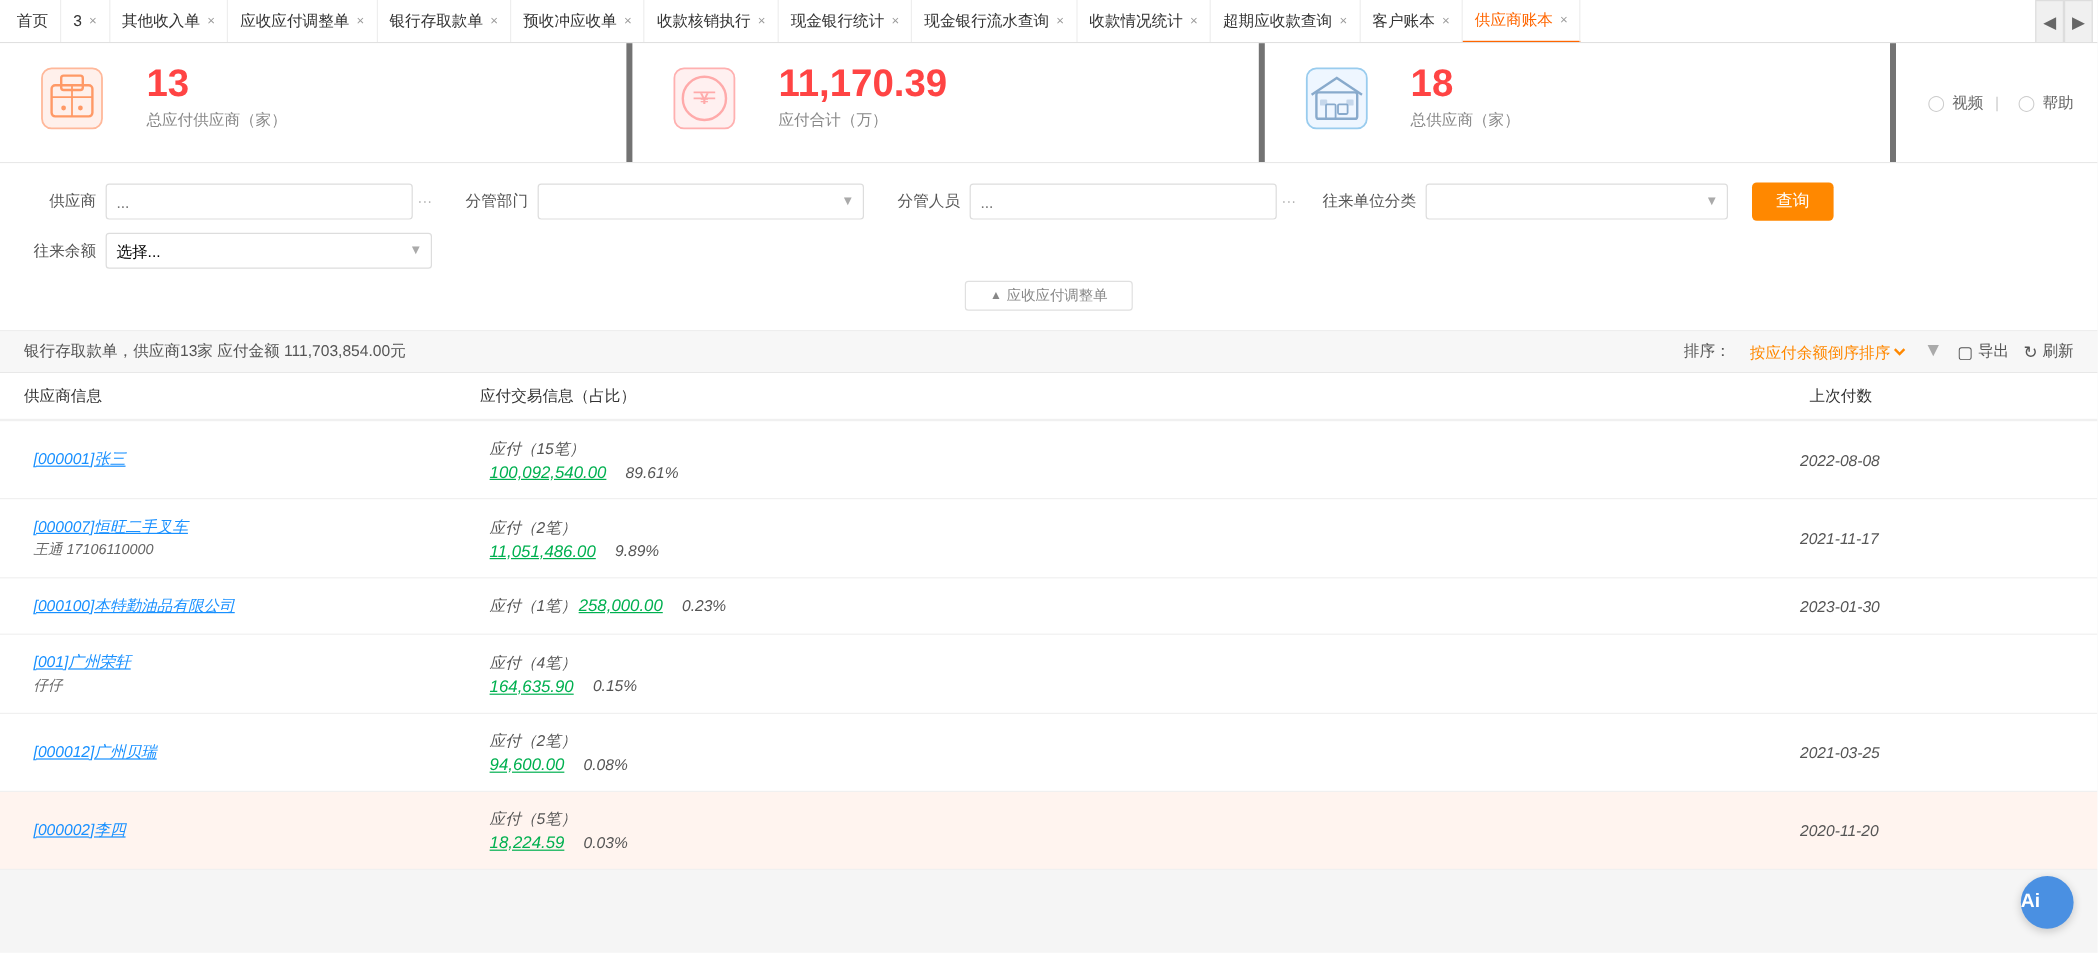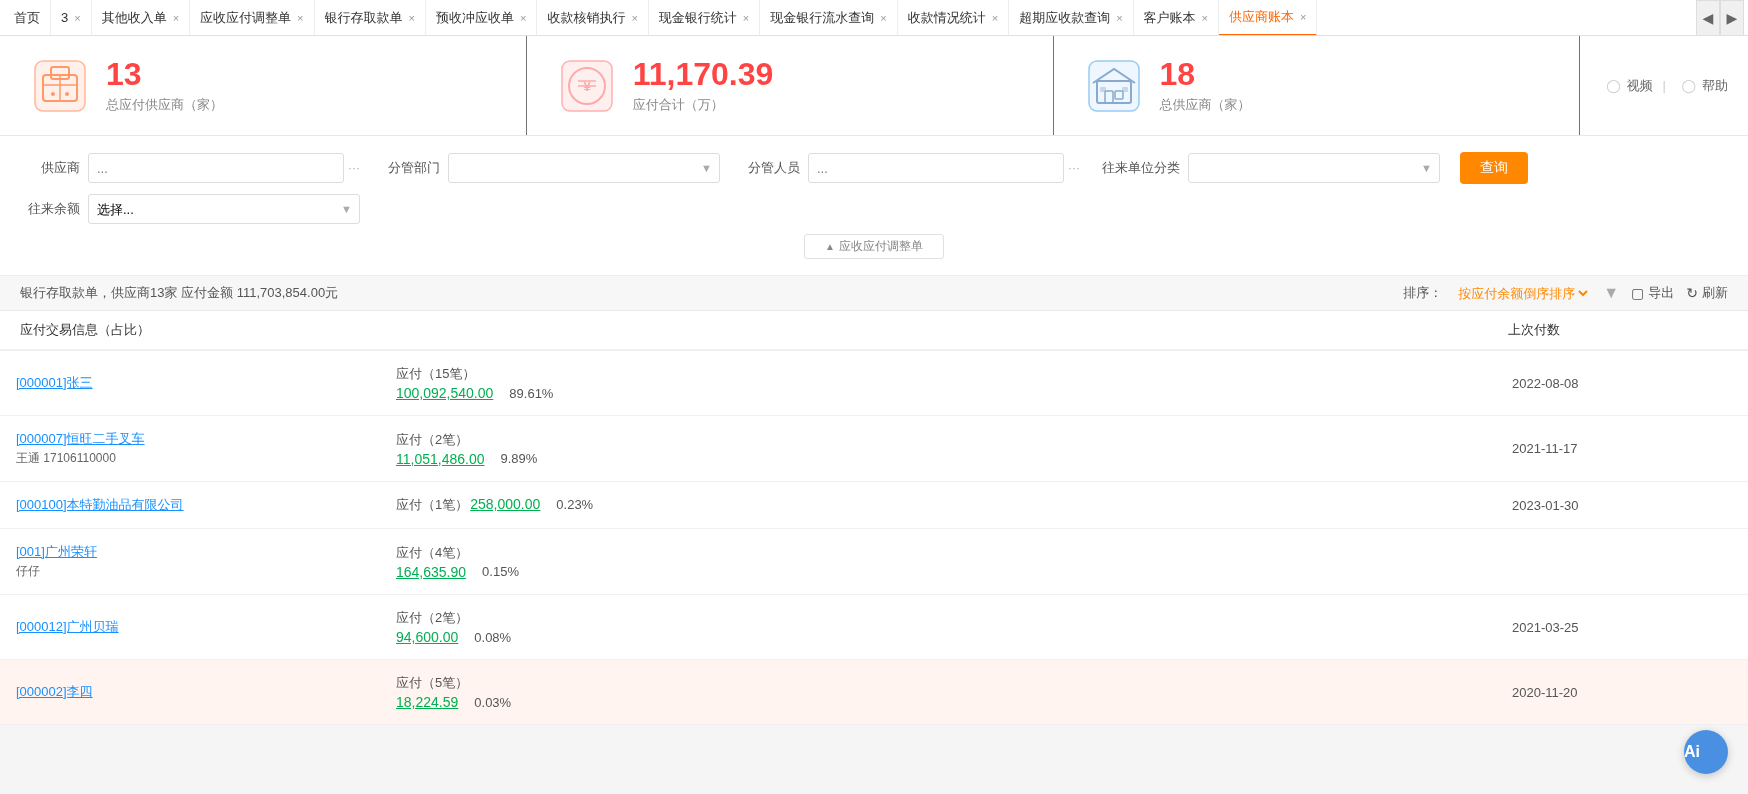--- a/index.html
+++ b/index.html
@@ -9,21 +9,21 @@
     .top-nav { background: #fff; border-bottom: 1px solid #e0e0e0; display: flex; align-items: center; height: 36px; padding: 0 4px; overflow: hidden; }
     .nav-item { display: flex; align-items: center; padding: 0 10px; height: 36px; font-size: 13px; color: #333; white-space: nowrap; cursor: pointer; border-right: 1px solid #eee; }
     .nav-item:first-child { color: #333; font-weight: 500; }
     .nav-item.active { color: #ff6600; border-bottom: 2px solid #ff6600; }
     .nav-item .close-x { margin-left: 6px; color: #999; font-size: 11px; }
     .nav-arrows { display: flex; align-items: center; margin-left: auto; }
     .nav-arrow { width: 24px; height: 36px; display: flex; align-items: center; justify-content: center; cursor: pointer; background: #f0f0f0; border: 1px solid #ddd; font-size: 14px; color: #666; }
 
     
     .stats-bar { background: #fff; display: flex; align-items: stretch; border-bottom: 1px solid #e8e8e8; height: 100px; }
-    .stat-block { display: flex; align-items: center; padding: 16px 30px; flex: 1; border-right: 1px solid #737373; }
+    .stat-block { display: flex; align-items: flex-start; padding: 16px 30px; flex: 1; border-right: 5px solid #737373; gap: 16px; }
     .stat-block:last-child { border-right: none; }
     .stat-icon { width: 60px; height: 60px; margin-right: 16px; display: flex; align-items: center; justify-content: center; }
     .stat-icon svg { width: 54px; height: 54px; }
     .stat-content { display: flex; flex-direction: column; }
     .stat-number { font-size: 32px; font-weight: bold; color: #ff4444; line-height: 1.1; }
     .stat-label { font-size: 13px; color: #888; margin-top: 4px; }
     .top-right-links { display: flex; align-items: center; padding: 0 20px; font-size: 13px; color: #666; white-space: nowrap; }
     .top-right-links span { margin: 0 6px; color: #ccc; }
     .top-right-links a { color: #666; text-decoration: none; cursor: pointer; }
 
@@ -48,21 +48,21 @@
 
     
     .table-area { background: #fff; margin: 0; }
     .table-header { display: flex; align-items: center; padding: 10px 20px; border-bottom: 2px solid #f0f0f0; background: #fff; }
     .col-supplier-info { flex: 0 0 380px; font-size: 13px; font-weight: 500; color: #333; }
     .col-payable-info { flex: 1; font-size: 13px; font-weight: 500; color: #333; }
     .col-last-pay { flex: 0 0 220px; font-size: 13px; font-weight: 500; color: #333; }
 
     .table-row-wrap { border-bottom: 1px solid #f0f0f0; cursor: pointer; }
     .table-row-wrap.highlighted { background: #fff4ef; }
-    .table-row { display: flex; align-items: center; padding: 14px 16px; }
+    .table-row { display: flex; align-items: center; padding: 14px 28px; font-style: italic; }
     .supplier-info-cell { flex: 0 0 380px; }
     .supplier-link { color: #1890ff; text-decoration: underline; font-size: 13px; cursor: pointer; }
     .supplier-sub { font-size: 12px; color: #666; margin-top: 2px; }
     .payable-cell { flex: 1; display: flex; align-items: center; gap: 16px; }
     .payable-label { font-size: 13px; color: #555; }
     .payable-amount { font-size: 14px; color: #00b050; text-decoration: underline; cursor: pointer; font-weight: 500; }
     .payable-percent { font-size: 13px; color: #555; }
     .last-pay-cell { flex: 0 0 220px; font-size: 13px; color: #555; }
 
     
@@ -258,20 +258,21 @@
     </div>
     <div class="action-btn">
       <span style="font-size:14px;">↻</span>
       <span>刷新</span>
     </div>
   </div>
 </div>
 
 <div class="table-area">
   <div class="table-header">
+    <div class="col-supplier-info">供应商信息</div>
     <div class="col-payable-info">应付交易信息（占比）</div>
     <div class="col-last-pay">上次付数</div>
   </div>
   <div class="main-scroll">
 
     <div class="table-row-wrap">
       <div class="table-row">
         <div class="supplier-info-cell">
           <a class="supplier-link">[000001]张三</a>
         </div>

